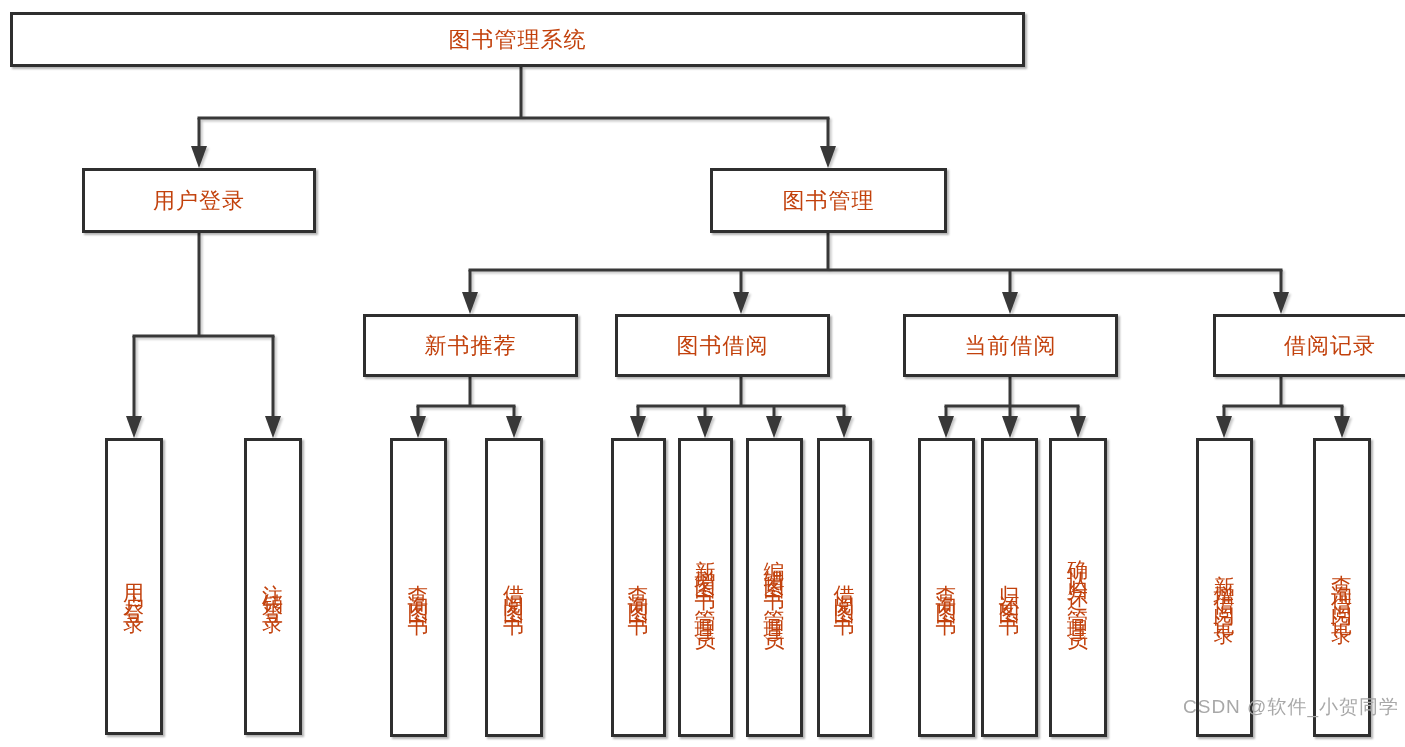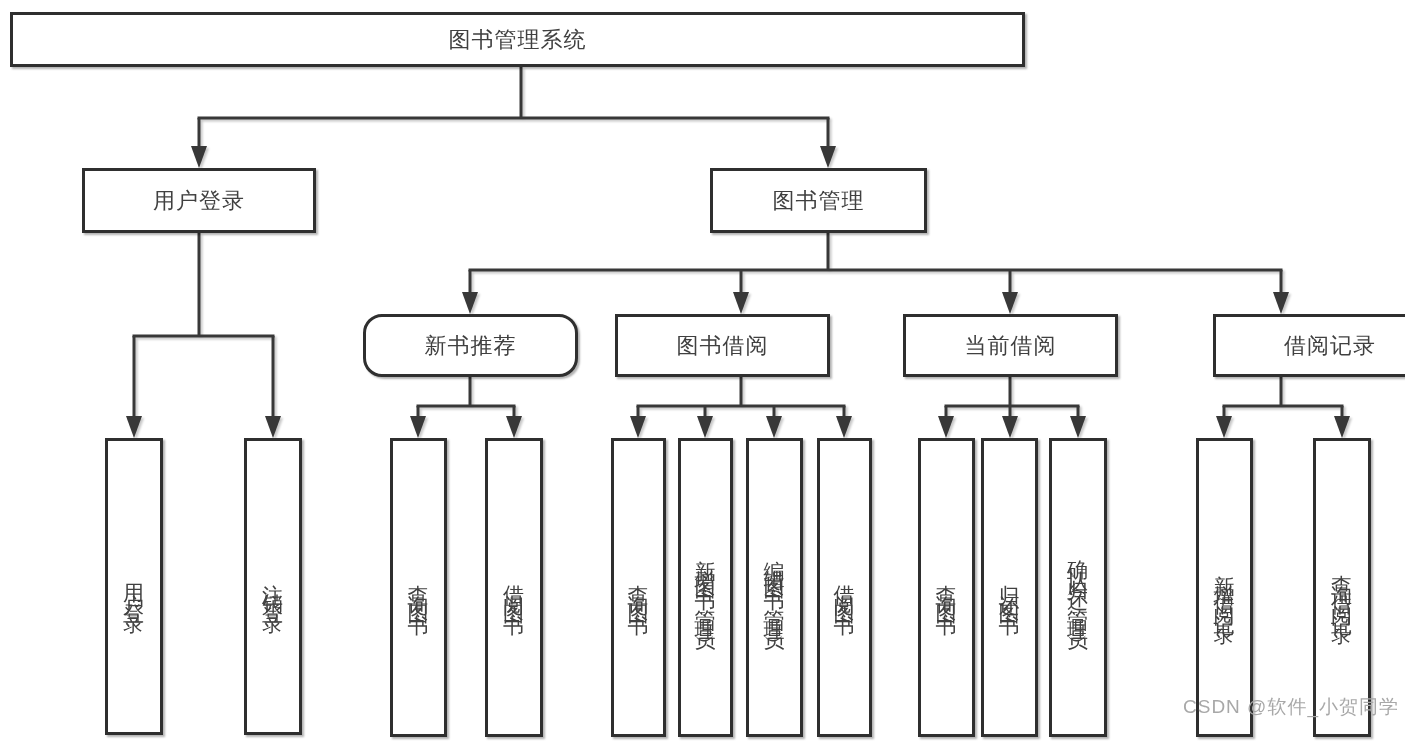--- a/index.html
+++ b/index.html
@@ -27,21 +27,21 @@
   }
   .node {
     position: absolute;
     box-sizing: border-box;
     background: #ffffff;
     border: 3px solid #2f2f2f;
     box-shadow: 2px 2px 2px rgba(0,0,0,0.30);
     display: flex;
     align-items: center;
     justify-content: center;
-    color: #404040;
+    color: #c2410c;
   }
   .h-node {
     font-size: 22px;
     letter-spacing: 1px;
     white-space: nowrap;
   }
   .leaf .v-label {
     writing-mode: vertical-rl;
     text-orientation: mixed;
     font-size: 21px;
@@ -131,25 +131,25 @@
     </g>
   </svg>
 
   <div class="node h-node" style="left:10px;top:12px;width:1015px;height:55px;">
     <span>图书管理系统</span>
   </div>
 
   <div class="node h-node" style="left:82px;top:168px;width:234px;height:65px;">
     <span>用户登录</span>
   </div>
-  <div class="node h-node" style="left:710px;top:168px;width:217px;height:65px;text-align:center;">
+  <div class="node h-node" style="left:710px;top:168px;width:237px;height:65px;text-align:center;">
     <span>图书管理</span>
   </div>
 
-  <div class="node h-node" style="left:363px;top:314px;width:215px;height:63px;border-radius:19px;">
+  <div class="node h-node" style="left:363px;top:314px;width:215px;height:63px;">
     <span>新书推荐</span>
   </div>
   <div class="node h-node" style="left:615px;top:314px;width:215px;height:63px;">
     <span>图书借阅</span>
   </div>
   <div class="node h-node" style="left:903px;top:314px;width:215px;height:63px;">
     <span>当前借阅</span>
   </div>
   <div class="node h-node" style="left:1172px;top:314px;width:234px;height:63px;margin-left:41px;">
     <span>借阅记录</span>

